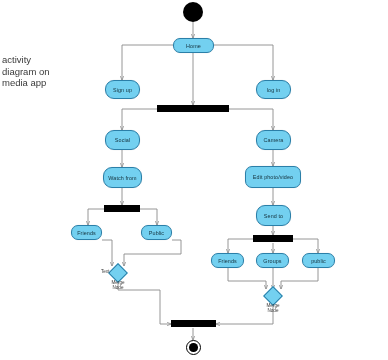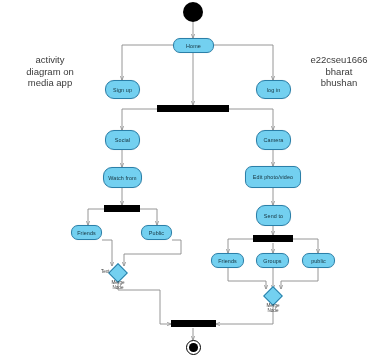--- a/index.html
+++ b/index.html
@@ -17,21 +17,21 @@
   }
   #svg-layer {
     position: absolute;
     left: 0;
     top: 0;
     width: 388px;
     height: 360px;
   }
   .caption {
     position: absolute;
-    text-align: center;
+    text-align: left;
     font-size: 9.5px;
     line-height: 11.5px;
     color: #3a3a3a;
     font-family: "Liberation Sans", sans-serif;
     white-space: pre-line;
   }
   #caption-left  { left: 2px;   top: 54px; width: 96px; }
   #caption-right { left: 292px; top: 54px; width: 94px; }
 
   .node {
@@ -150,23 +150,20 @@
 
       <path d="M 273 303 L 273 324 L 216 324" marker-end="url(#arw)"></path>
 
       <path d="M 193 328 L 193 340" marker-end="url(#arw)"></path>
     </g>
   </svg>
 
   <div class="caption" id="caption-left">activity
 diagram on
 media app</div>
-  <div class="caption" id="caption-right">e22cseu1666
-bharat
-bhushan</div>
 
   <div class="start-node" style="left:183px; top:2px; width:20px; height:20px;"></div>
 
   <div class="node" style="left:173px; top:38px; width:41px; height:15px;">Home</div>
 
   <div class="node" style="left:105px; top:80px; width:35px; height:19px; border-radius:9px;">Sign up</div>
   <div class="node" style="left:256px; top:80px; width:35px; height:19px; border-radius:9px;">log in</div>
 
   <div class="bar" style="left:157px; top:105px; width:72px; height:7px;"></div>
 

